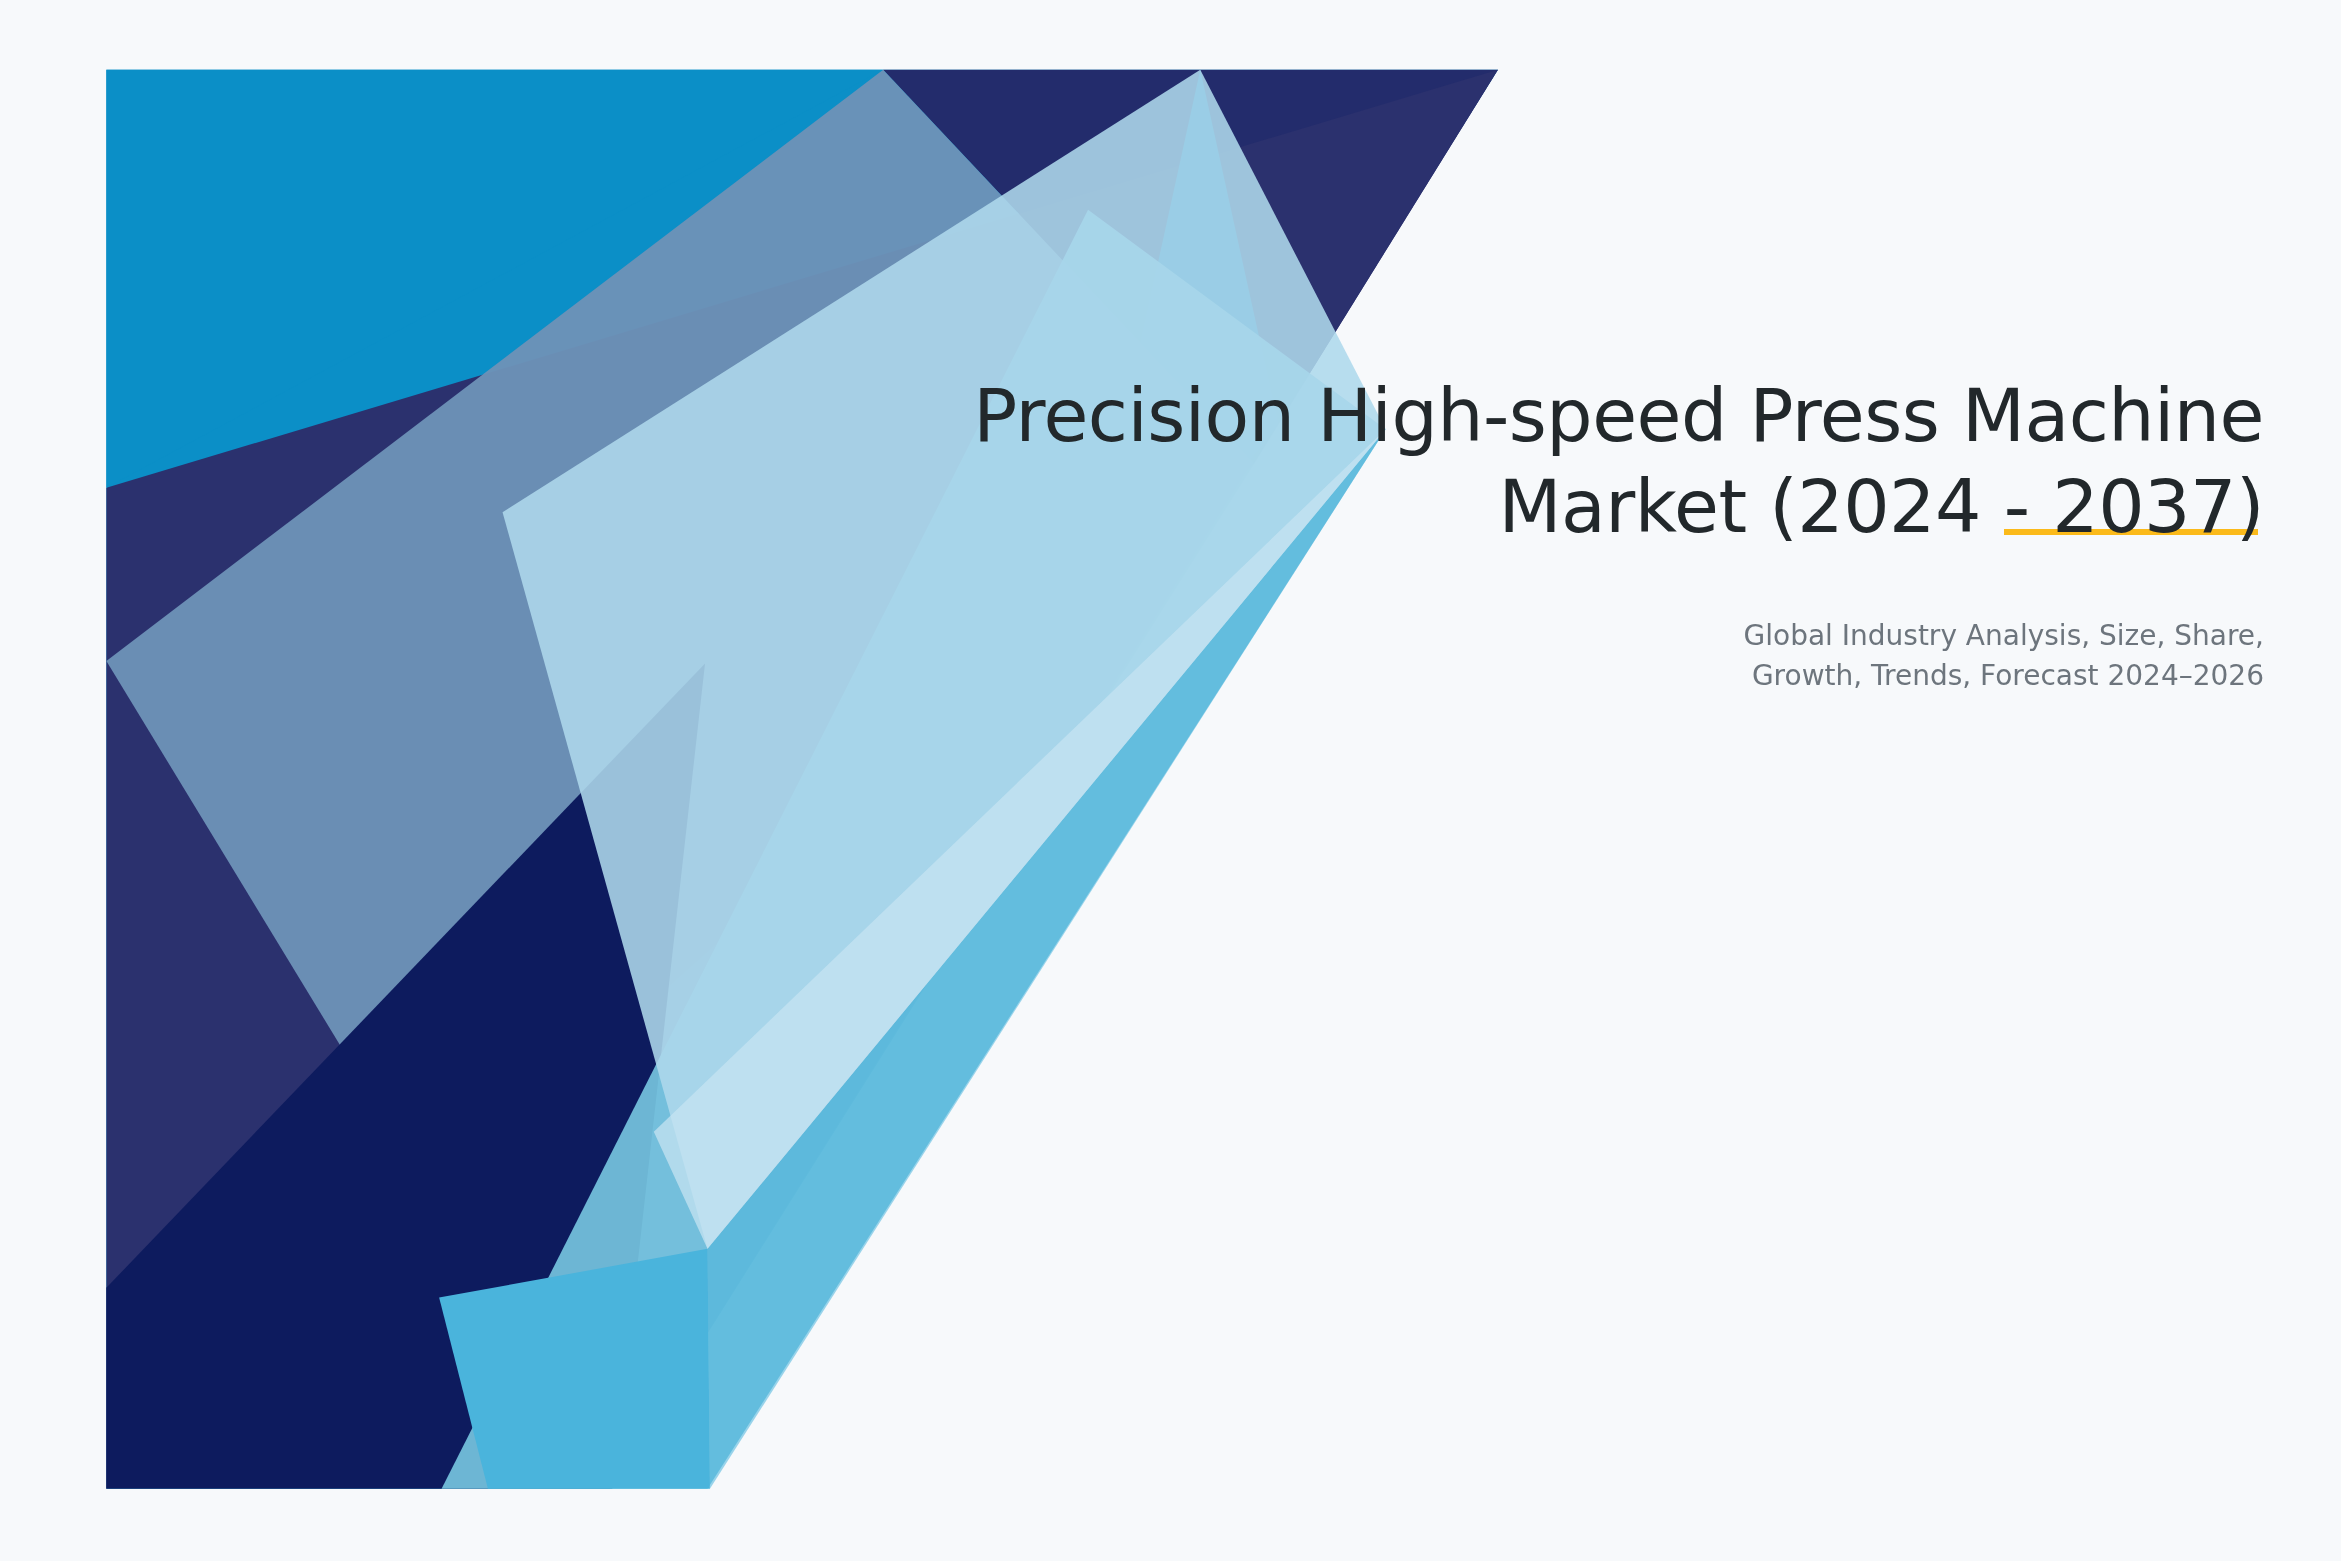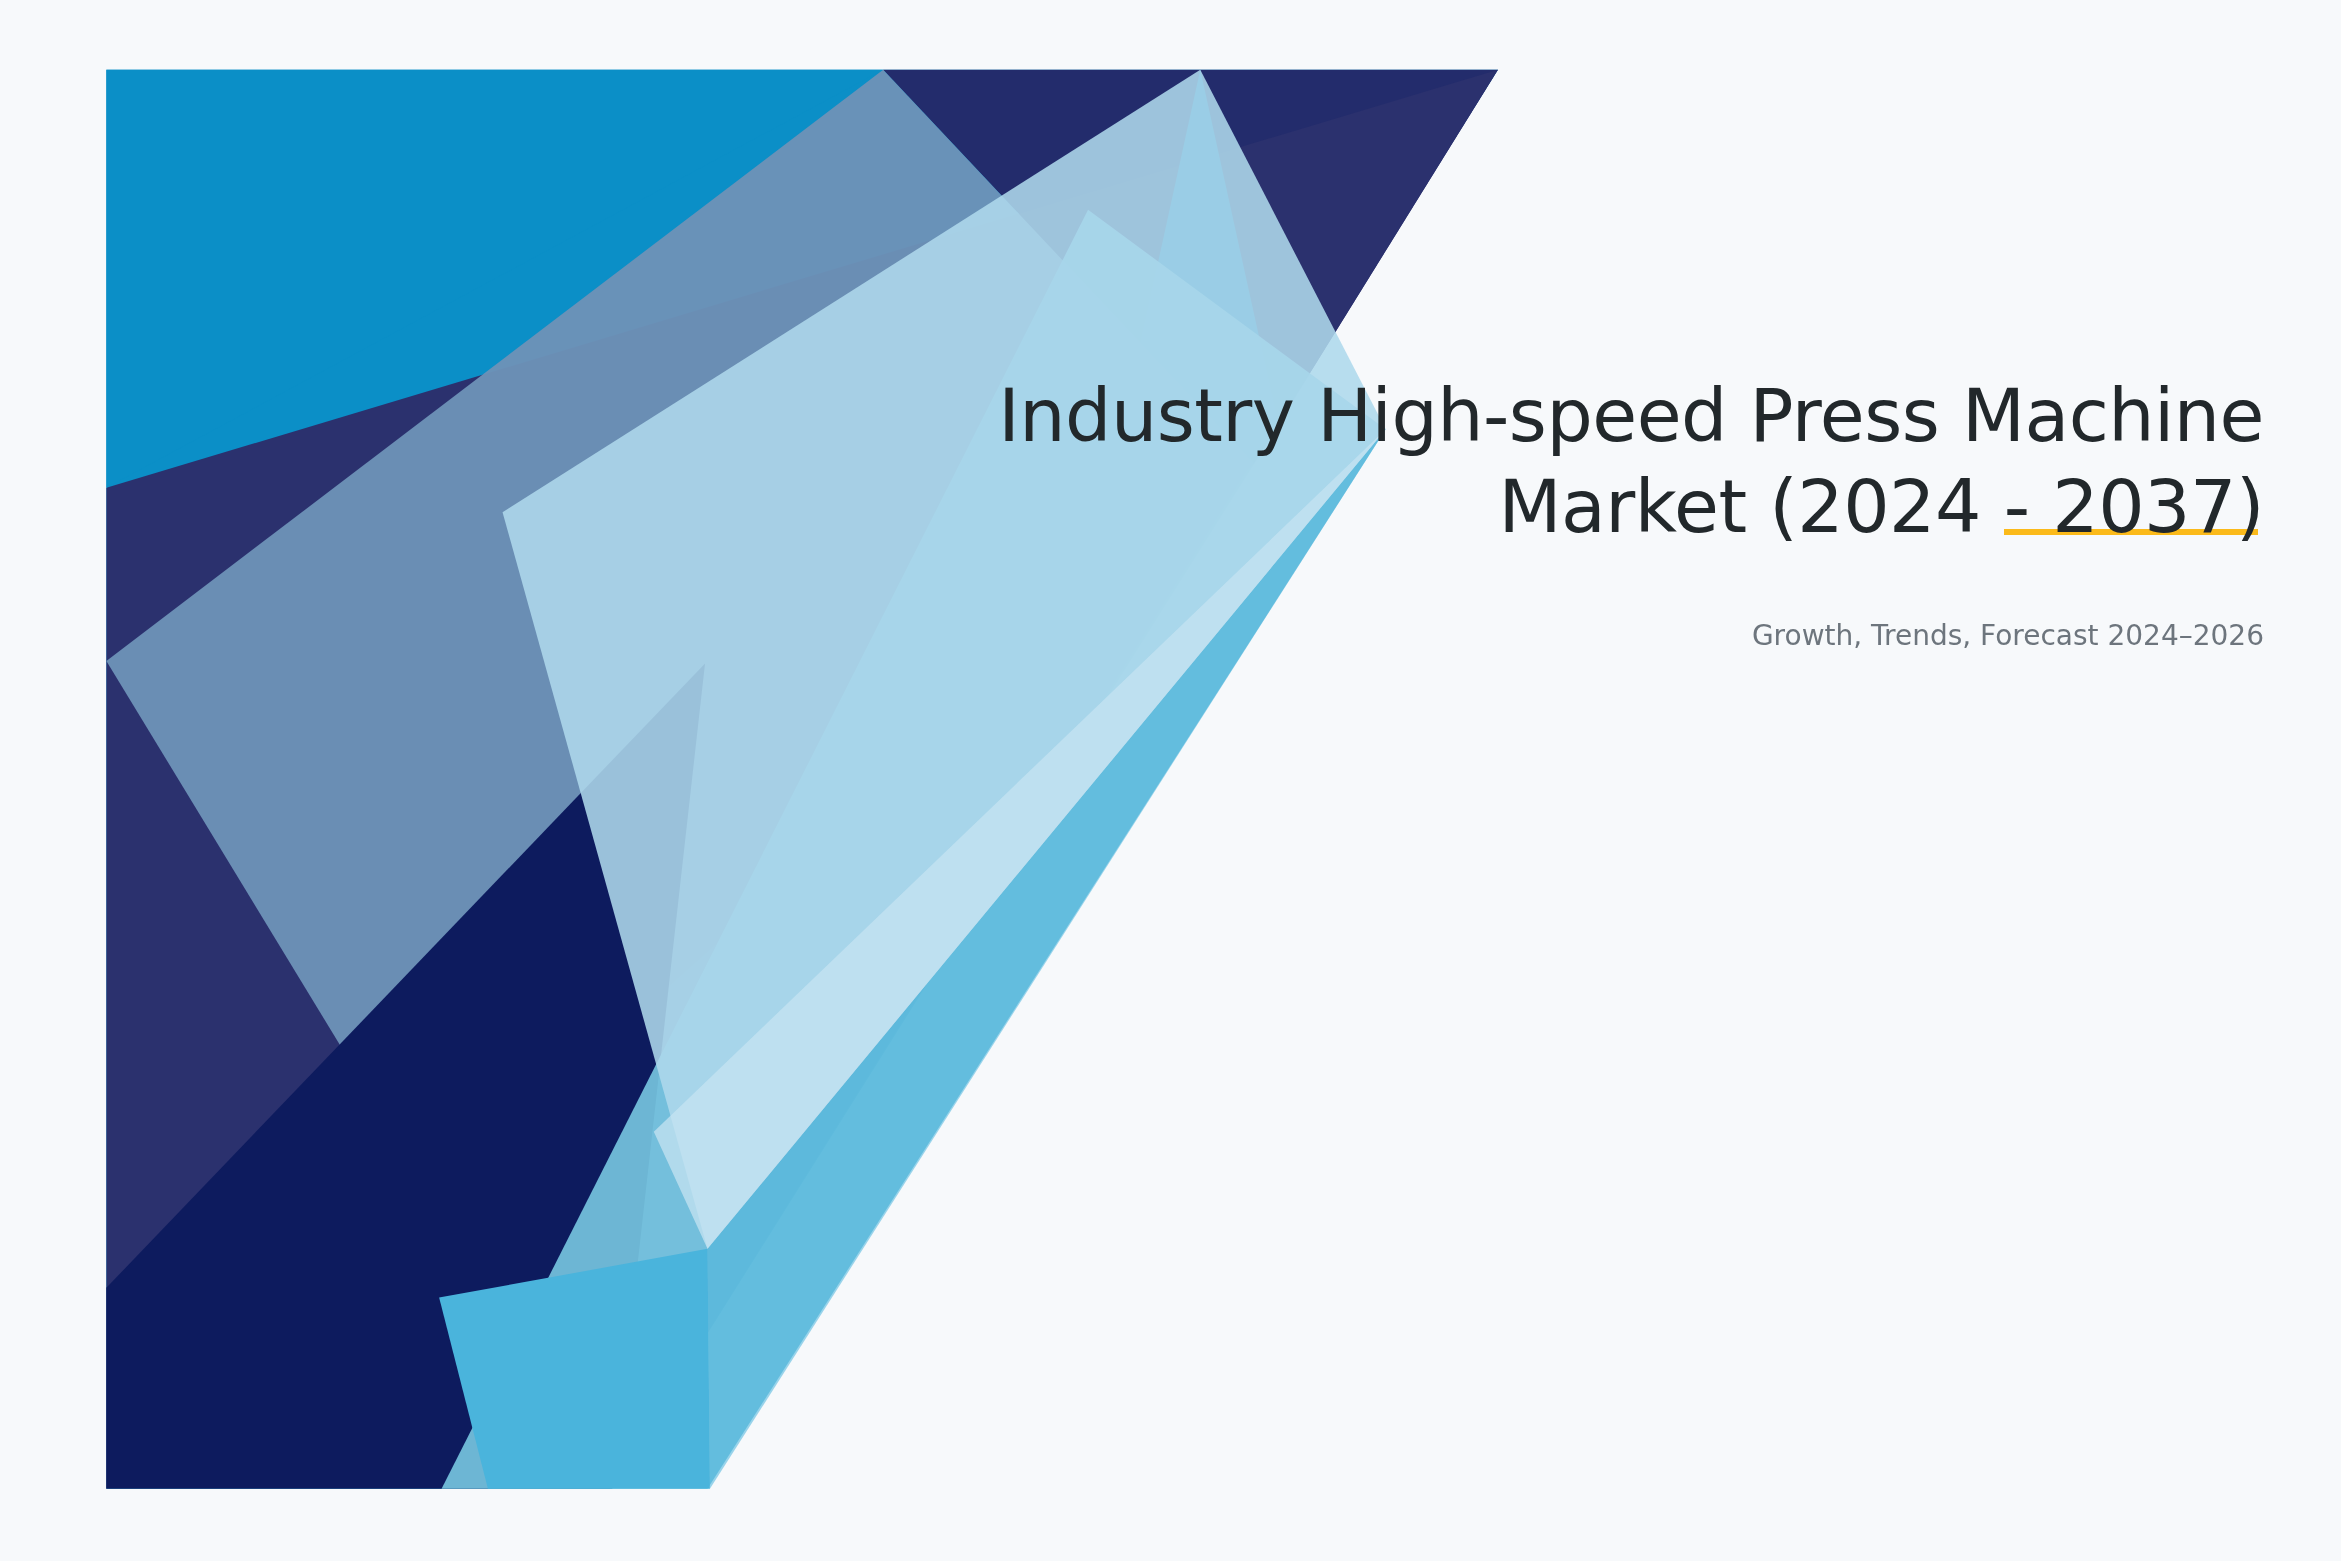--- a/index.html
+++ b/index.html
@@ -108,25 +108,26 @@
 
     <polygon points="2840,880 1450,2560 1340,2320" fill="#c5e3f2" fill-opacity="0.75"></polygon>
 
     <polygon points="218,143 1810,143 218,1000" fill="#0b8fc7"></polygon>
 
   </svg>
 
   <div id="text-block">
 
     <div id="title-wrap">
-      <span class="title-line">Industry High-speed Press Machine</span>
+      <span class="title-line">Precision High-speed Press Machine</span>
       <span class="title-line">Market (2024 - 2037)</span>
       <span id="title-underline"></span>
     </div>
 
     <div id="subtitle">
+      <span class="sub-line">Global Industry Analysis, Size, Share,</span>
       <span class="sub-line">Growth, Trends, Forecast 2024–2026</span>
     </div>
 
   </div>
 
 </div>
 
 
 </body></html>

